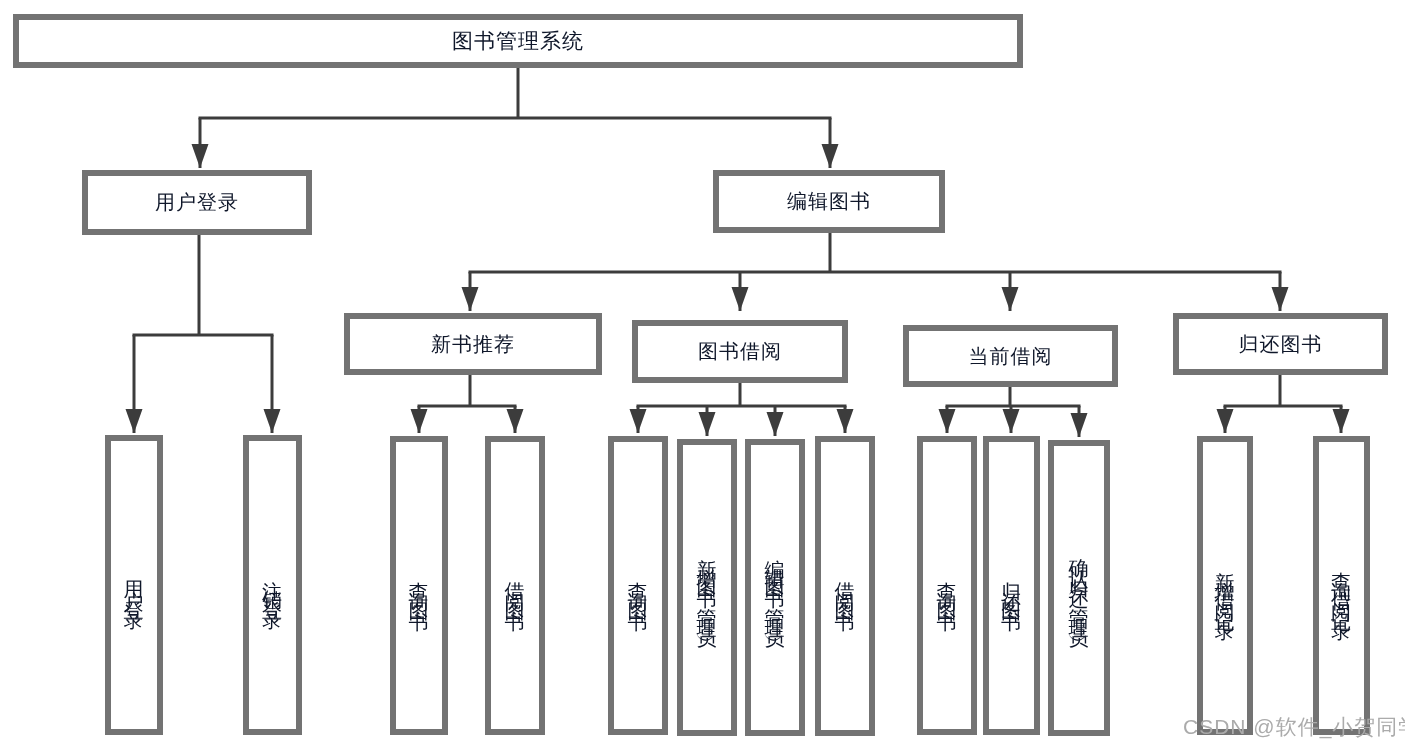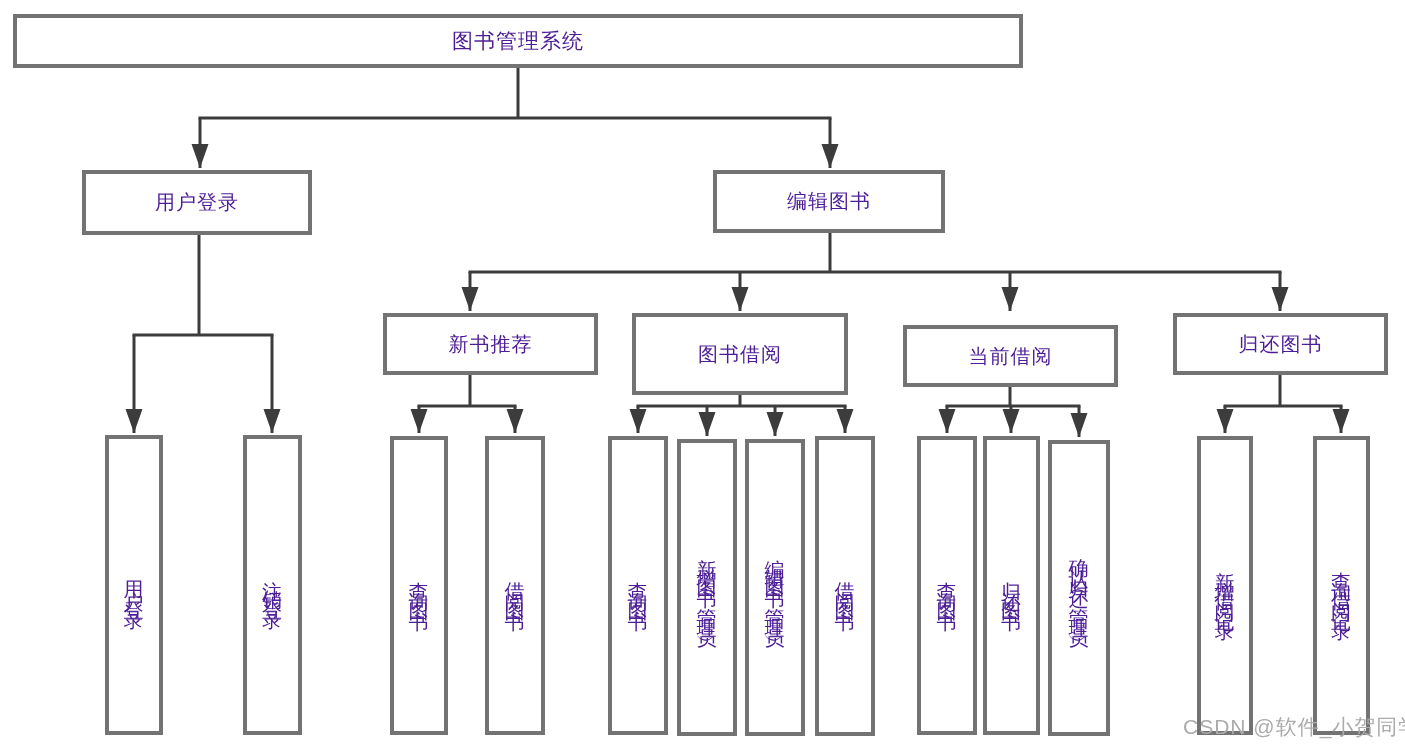--- a/index.html
+++ b/index.html
@@ -8,22 +8,22 @@
     width:1405px;height:747px;
     background:#ffffff;
     overflow:hidden;
     font-family:"Liberation Sans", sans-serif;
   }
   .connectors{position:absolute;left:0;top:0;}
   .node{
     position:absolute;
     box-sizing:border-box;
     background:#ffffff;
-    border:4px solid #737373;
-    color:#4c1d95;
+    border:6px solid #737373;
+    color:#0f172a;
     display:flex;
     align-items:center;
     justify-content:center;
     text-align:center;
   }
   .node-h{font-size:20px;letter-spacing:1px;}
   .node-root{font-size:21px;}
   .node-v{
     writing-mode:vertical-rl;
     text-orientation:mixed;
@@ -86,22 +86,22 @@
       <path d="M1225,406 L1225,433" marker-end="url(#arw)"></path>
       <path d="M1341,406 L1341,433" marker-end="url(#arw)"></path>
     </g>
   </svg>
 
   <div class="node node-h node-root" style="left:13px;top:14px;width:1010px;height:54px;">图书管理系统</div>
 
   <div class="node node-h" style="left:82px;top:170px;width:230px;height:65px;">用户登录</div>
   <div class="node node-h" style="left:713px;top:170px;width:232px;height:63px;">编辑图书</div>
 
-  <div class="node node-h" style="left:383px;top:313px;width:215px;height:62px;">新书推荐</div>
-  <div class="node node-h" style="left:632px;top:313px;width:216px;height:82px;">图书借阅</div>
+  <div class="node node-h" style="left:344px;top:313px;width:258px;height:62px;">新书推荐</div>
+  <div class="node node-h" style="left:632px;top:320px;width:216px;height:63px;">图书借阅</div>
   <div class="node node-h" style="left:903px;top:325px;width:215px;height:62px;">当前借阅</div>
   <div class="node node-h" style="left:1173px;top:313px;width:215px;height:62px;">归还图书</div>
 
   <div class="node node-v" style="left:105px;top:435px;width:58px;height:300px;">用户登录</div>
   <div class="node node-v" style="left:243px;top:435px;width:59px;height:300px;">注销登录</div>
 
   <div class="node node-v" style="left:390px;top:436px;width:58px;height:299px;">查询图书</div>
   <div class="node node-v" style="left:485px;top:436px;width:60px;height:299px;">借阅图书</div>
 
   <div class="node node-v" style="left:608px;top:436px;width:60px;height:299px;">查询图书</div>

